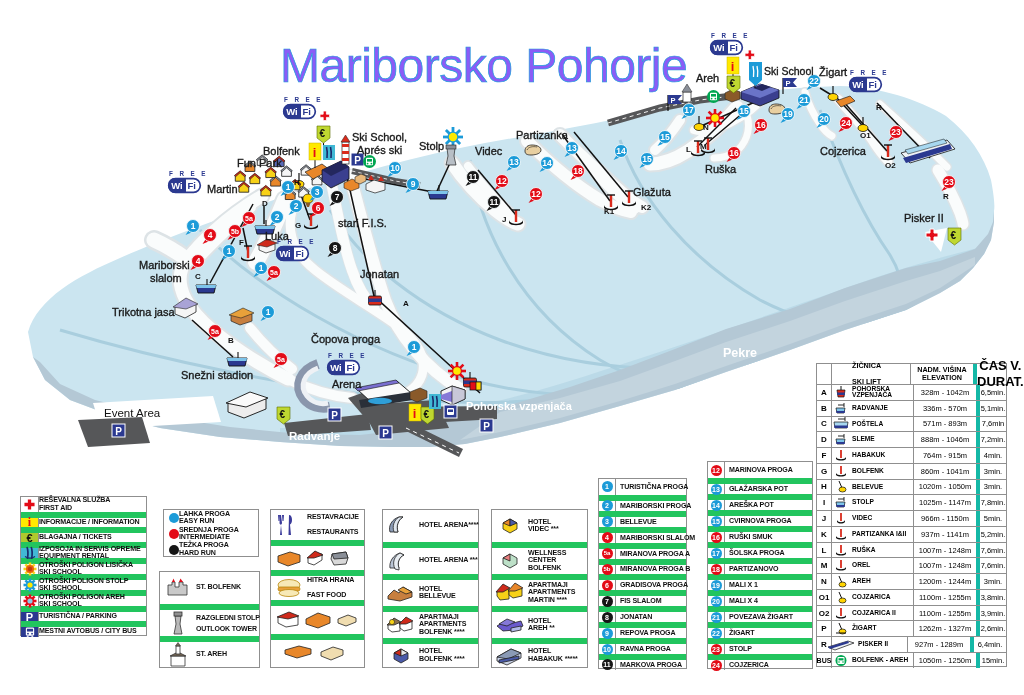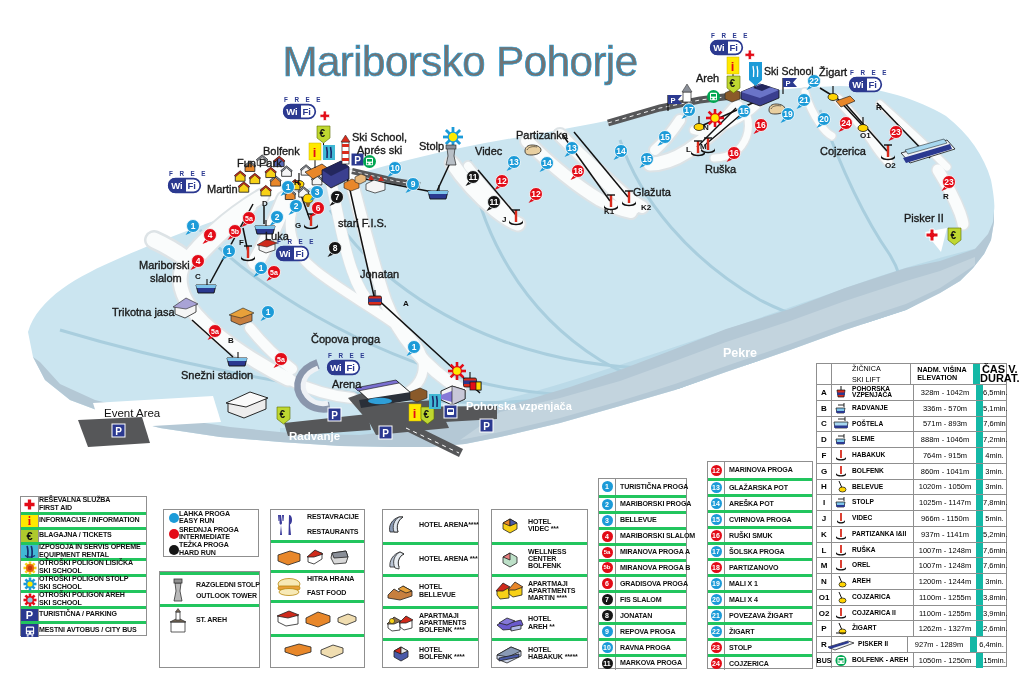--- a/index.html
+++ b/index.html
@@ -1,37 +1,37 @@
 <!DOCTYPE html>
 <html><head>
 <meta charset="utf-8">
 <style>
 html,body{margin:0;padding:0;background:#fff}
 .page{position:relative;width:1024px;height:695px;background:#fff;overflow:hidden;font-family:"Liberation Sans",sans-serif}
-.title{position:absolute;left:280px;top:38px;width:360px;text-align:center;font-size:42px;color:#737373;font-weight:500;letter-spacing:-0.5px;white-space:nowrap;-webkit-text-stroke:0.7px #219fdb}
+.title{position:absolute;left:280px;top:38px;width:360px;text-align:center;font-size:48px;color:#8b5cf6;font-weight:500;letter-spacing:-0.5px;white-space:nowrap;-webkit-text-stroke:0.7px #219fdb}
 #map{position:absolute;left:0;top:0}
 .row svg,.lrow svg,.ic svg,.lic svg{display:block}
 .box{position:absolute;background:#fff;border:1px solid #8f8f8f;box-sizing:border-box}
 .row{box-sizing:border-box;display:flex;align-items:center}
-.bt{border-top:3px solid #22c55e}
+.bt{border-top:6px solid #22c55e}
 .nc{flex:none;border-radius:50%;width:11px;height:11px;color:#fff;font-weight:bold;font-size:7px;text-align:center;line-height:11px}
 .blue{background:#1c9bd8}.red{background:#e30b17}.blk{background:#161616}
 .iccell{flex:none;width:17px;height:100%;border-right:1px solid #8f8f8f;display:flex;align-items:center;justify-content:center}
 .lt{font-size:7.1px;font-weight:bold;line-height:7.3px;color:#111;letter-spacing:-0.15px;white-space:nowrap}
 .dot{flex:none;width:10px;height:10px;border-radius:50%;margin-left:5px}
 .lic{flex:none;width:36px;display:flex;justify-content:center;align-items:center}
 .nrow1{height:15.92px}
 .nrow2{height:16px}
 .ncell{flex:none;width:16px;height:100%;display:flex;justify-content:center;align-items:center;border-right:1px solid #8f8f8f}
 .rt{font-size:7.1px;font-weight:bold;padding-left:4px;color:#111;white-space:nowrap;letter-spacing:-0.15px}
 .lrow{display:flex;border-top:1px solid #8f8f8f;align-items:center;box-sizing:border-box;height:15.78px}
 .c1{flex:none;width:14px;height:100%;text-align:center;font-size:8px;font-weight:bold;border-right:1px solid #8f8f8f;display:flex;align-items:center;justify-content:center}
 .c2{flex:none;width:18px;display:flex;justify-content:center}
 .c3{flex:none;width:61px;font-size:6.6px;line-height:6.8px;padding-left:2px;font-weight:bold;border-right:1px solid #8f8f8f;height:100%;display:flex;align-items:center}
-.c4{flex:none;width:62px;text-align:left;font-size:7.5px;border-right:7px solid #14b8a6;height:100%;display:flex;align-items:center;justify-content:center}
+.c4{flex:none;width:62px;text-align:center;font-size:7.5px;border-right:4px solid #14b8a6;height:100%;display:flex;align-items:center;justify-content:center}
 .c5{flex:1;text-align:center;font-size:7.5px;display:flex;align-items:center;justify-content:center;height:100%}
 </style>
 </head>
 <body>
 <div class="page">
 
 <svg width="1024" height="695" viewBox="0 0 1024 695" id="map">
 <defs>
 
 <path id="surf" d="M28,332 C38,298 78,276 120,258 C165,238 250,207 310,188 C380,166 450,148 520,137 C590,125 650,112 705,100 C755,91 800,87 840,86 C880,87 917,99 946,116 C969,134 984,156 991,180 C994,196 995,206 994,211 L994,222 L991,240 L984,254 L973,268 L960,281 L940,293 L906,310 L845,330 L790,350 L726,372 L675,390 L620,406 L560,423 L500,437 L465,444 L430,447 L390,447 L340,446 L280,442 L220,437 L160,428 L110,415 L70,400 L45,380 L33,357 Z"></path>
@@ -826,20 +826,30 @@
       </div>
 
  <div class="row" style="height:15px">
         <span class="dot" style="background:#161616"></span>
         <span class="lt">TEŽKA PROGA<br>HARD RUN</span>
       </div>
 </div>
 
 <div class="box" style="left:159px;top:571px;width:101px;height:97px">
 
+ <div class="row" style="height:32px">
+        <span class="lic">
+          <svg width="26" height="22" viewBox="0 0 26 22">
+            <path d="M3,8 L3,18 L22,18 L22,8 L18,8 L18,5 L14,5 L14,10 L10,10 L10,5 L7,5 L7,8 Z" fill="#c9c9c9" stroke="#333" stroke-width="0.8"></path>
+            <path d="M7,5 L8.5,1.5 L10,5 Z" fill="#e30b17"></path>
+            <path d="M14,5 L15.5,1.5 L18,5 Z" fill="#e30b17"></path>
+          </svg>
+        </span>
+        <span class="lt">ST. BOLFENK</span>
+      </div>
 
  <div class="row bt" style="height:32px">
         <span class="lic">
           <svg width="22" height="26" viewBox="0 0 22 26">
             <path d="M8,6 L14,6 L13,14 L15,24 L7,24 L9,14 Z" fill="#b9b9b9" stroke="#333" stroke-width="0.8"></path>
             <rect x="7" y="2" width="8" height="4" fill="#8f8f8f" stroke="#333" stroke-width="0.8"></rect>
           </svg>
         </span>
         <span class="lt" style="font-size:7px;line-height:11px;white-space:nowrap">RAZGLEDNI STOLP<br>OUTLOOK TOWER</span>
       </div>
@@ -1179,24 +1189,24 @@
         </span>
         <span class="rt">COJZERICA</span>
       </div>
 </div>
 
 <div class="box" style="left:816px;top:363px;width:191px;height:304px;font-size:0">
 
  <div class="lrow" style="height:20px;border-top:none">
   <span class="c1"></span>
   <span style="flex:none;width:79px;height:100%;border-right:1px solid #8f8f8f;display:flex;align-items:center;box-sizing:border-box;padding-left:20px">
-          <span style="font-size:7.2px;line-height:11px;font-weight:normal">ŽIČNICA<br>SKI LIFT</span>
+          <span style="font-size:7.2px;line-height:16px;font-weight:bold">ŽIČNICA<br>SKI LIFT</span>
         </span>
   <span class="c4" style="font-weight:bold;font-size:7.2px;line-height:7.6px">NADM. VIŠINA<br>ELEVATION</span>
-  <span class="c5" style="font-weight:bold;font-size:11px;line-height:9px">ČAS V.<br>DURAT.</span>
+  <span class="c5" style="font-weight:bold;font-size:13px;line-height:16px">ČAS V.<br>DURAT.</span>
  </div>
  <div class="lrow">
         <span class="c1">A</span>
         <span class="c2">
           <svg width="14" height="13" viewBox="0 0 14 13">
             <line x1="7" y1="0" x2="7" y2="4" stroke="#111" stroke-width="1"></line>
             <path d="M3,4 L11,4 L10,11 L4,11 Z" fill="#d92b1c" stroke="#111" stroke-width="0.7"></path>
             <path d="M3,6.5 L11,6.5 L10.7,9 L3.3,9 Z" fill="#2b3990"></path>
           </svg>
         </span>

